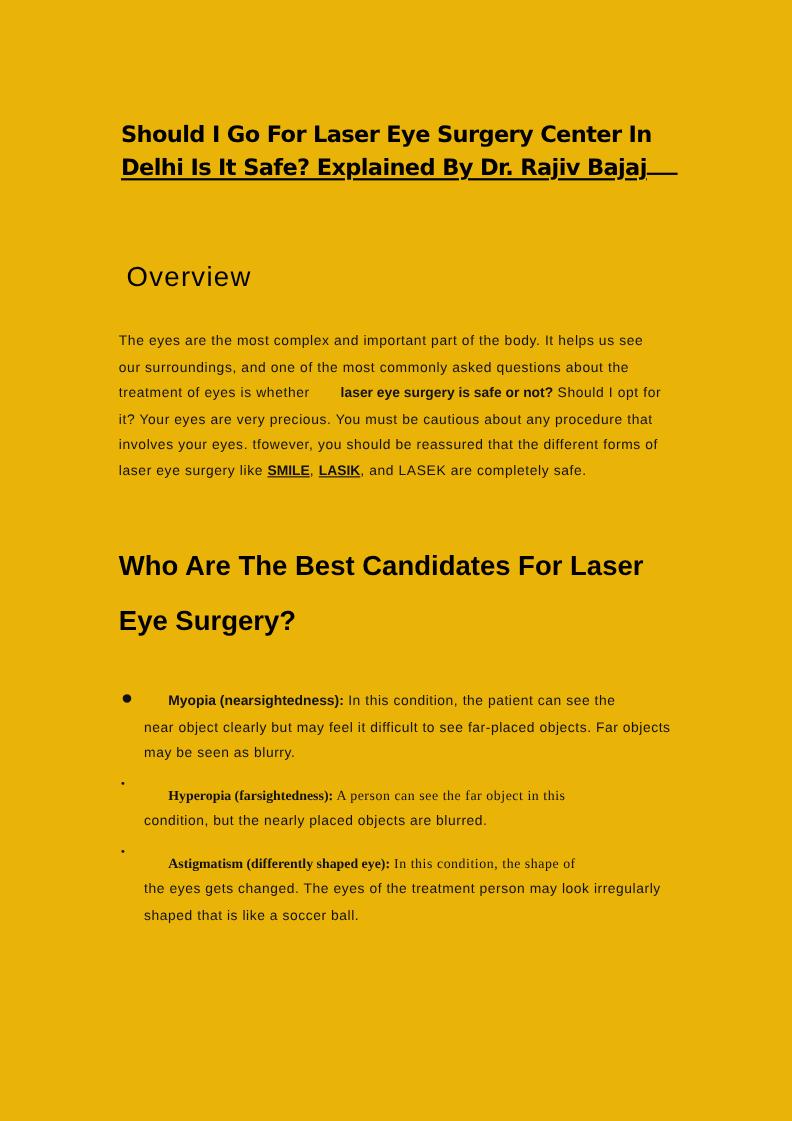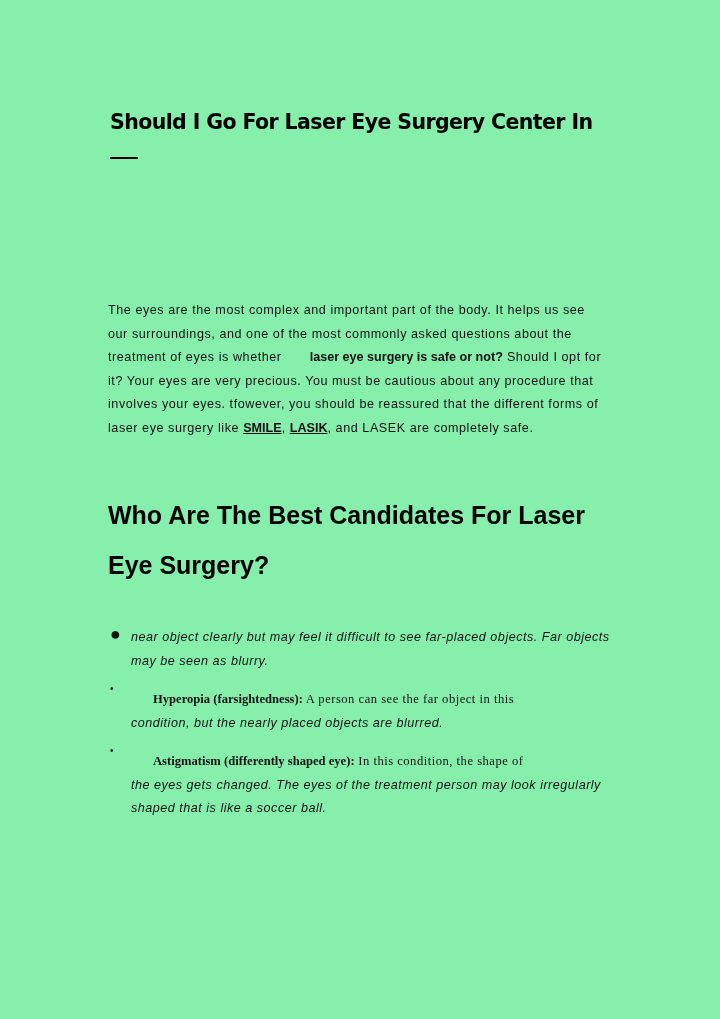--- a/index.html
+++ b/index.html
@@ -1,20 +1,20 @@
 <!DOCTYPE html>
 <html><head>
   <meta charset="utf-8">
   <style>
     html, body { margin: 0; padding: 0; background: #ffffff; }
     body {
       width: 720px; height: 1019px; position: relative; overflow: hidden;
       font-family: "Liberation Sans", sans-serif; color: #111111;
     }
-    .page { position: absolute; left: 0; top: 0; width: 720px; height: 1019px; background:#86efac; }
+    .page { position: absolute; left: 0; top: 0; width: 720px; height: 1019px; background:#eab308; }
     .title {
       position: absolute; left: 110px; top: 108px; width: 520px;
       font-family: "DejaVu Sans", sans-serif; font-weight: bold;
       font-size: 20.5px; line-height: 29px; color: #000; letter-spacing: -0.6px;
     }
     .title .l2 { display: inline-block; text-decoration: underline; text-decoration-thickness: 2px; text-underline-offset: 3px; }
     .title .trail { display:inline-block; width: 28px; border-bottom: 2px solid #000; height: 20px; vertical-align: baseline; margin-left: 0px; }
     .overview {
       position: absolute; left: 115px; top: 238px;
       font-size: 25px; letter-spacing: 1.2px; font-weight: normal; color: #000;
@@ -26,46 +26,48 @@
     .para b { letter-spacing: 0; font-weight: bold; padding-left: 24px; }
     .para u { font-weight: bold; letter-spacing: 0; }
     .h2 {
       position: absolute; left: 108px; top: 490px; width: 520px;
       font-size: 25px; line-height: 50px; font-weight: bold; color: #000;
     }
     .list { position: absolute; left: 108px; top: 626px; width: 520px; }
     .item { position: relative; font-size: 12.6px; line-height: 23.5px; letter-spacing: 0.5px; color:#111; }
     .item .bullet { position: absolute; left: 2px; font-size: 12px; }
     .item .first { padding-left: 45px; }
-    .item .rest { padding-left: 23px; font-style: italic; }
+    .item .rest { padding-left: 23px; }
     .item b { letter-spacing: 0; }
     .item1 .bullet { top: -3px; font-size: 18px; }
     .item2 { margin-top: 6px; }
     .item2 .bullet, .item3 .bullet { top: -2px; font-size: 10px; }
     .item2 .first, .item3 .first { padding-top: 9px; font-family: Liberation Serif, serif; }
     .item3 { margin-top: 6px; }
   </style>
 </head>
 <body>
 
 <div class="page">
 
   <div class="title">
     <div>Should I Go For Laser Eye Surgery Center In</div>
-    <div><span class="trail"></span></div>
+    <div><span class="l2">Delhi Is It Safe? Explained By Dr. Rajiv Bajaj</span><span class="trail"></span></div>
   </div>
 
+  <div class="overview">Overview</div>
 
   <div class="para"><span>The eyes are the most complex and important part of the body. It helps us see our surroundings, and one of the most commonly asked questions about the treatment of eyes is whether </span><b>laser eye surgery is safe or not?</b><span> Should I opt for it? Your eyes are very precious. You must be cautious about any procedure that involves your eyes. tfowever, you should be reassured that the different forms of laser eye surgery  like </span><u>SMILE</u><span>, </span><u>LASIK</u><span>, and LASEK are completely safe.</span></div>
 
   <div class="h2">Who Are The Best Candidates For Laser Eye Surgery?</div>
 
   <div class="list">
     <div class="item item1">
       <span class="bullet">●</span>
+      <div class="first"><b>Myopia (nearsightedness):</b><span> In this condition, the patient can see the</span></div>
       <div class="rest">near object clearly but may feel it difficult to see far-placed objects. Far objects may be seen as blurry.</div>
     </div>
     <div class="item item2">
       <span class="bullet">•</span>
       <div class="first"><b>Hyperopia (farsightedness):</b><span> A person can see the far object in this</span></div>
       <div class="rest">condition, but the nearly placed objects are blurred.</div>
     </div>
     <div class="item item3">
       <span class="bullet">•</span>
       <div class="first"><b>Astigmatism (differently shaped eye):</b><span> In this condition, the shape of</span></div>

